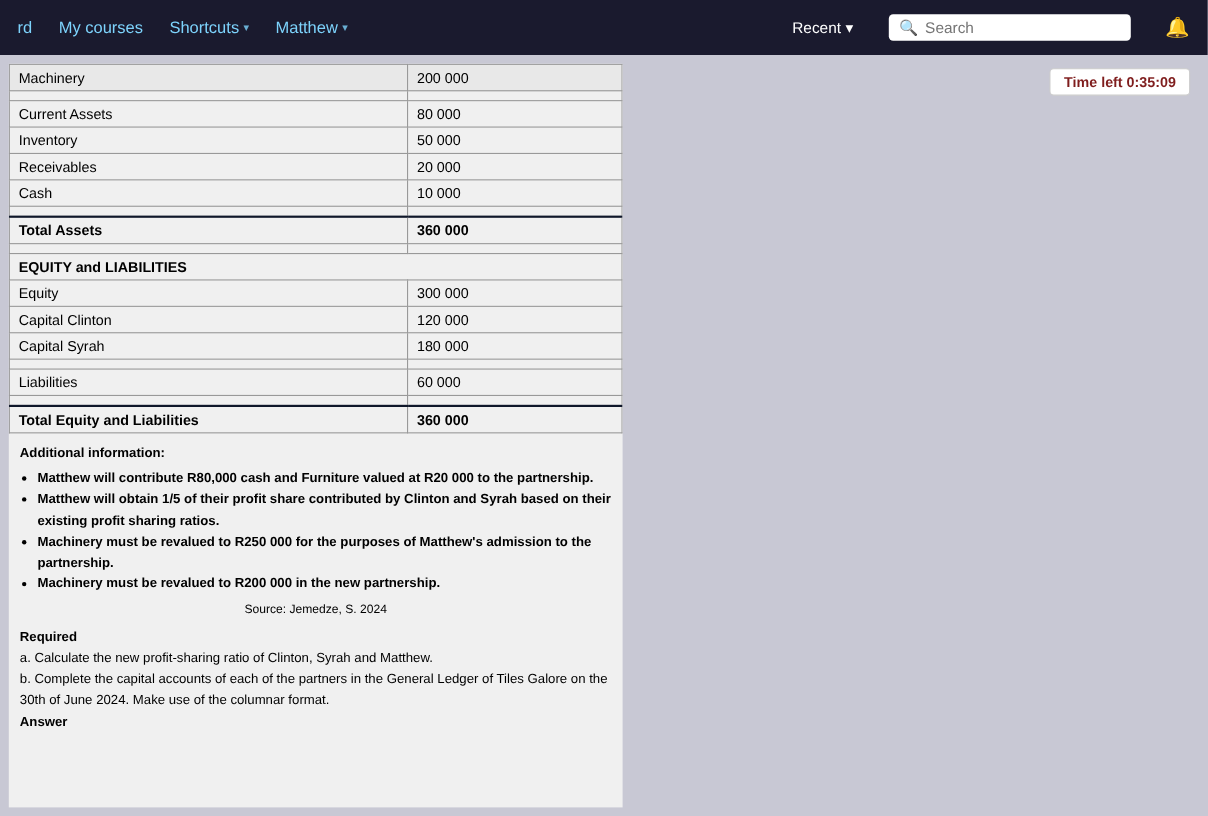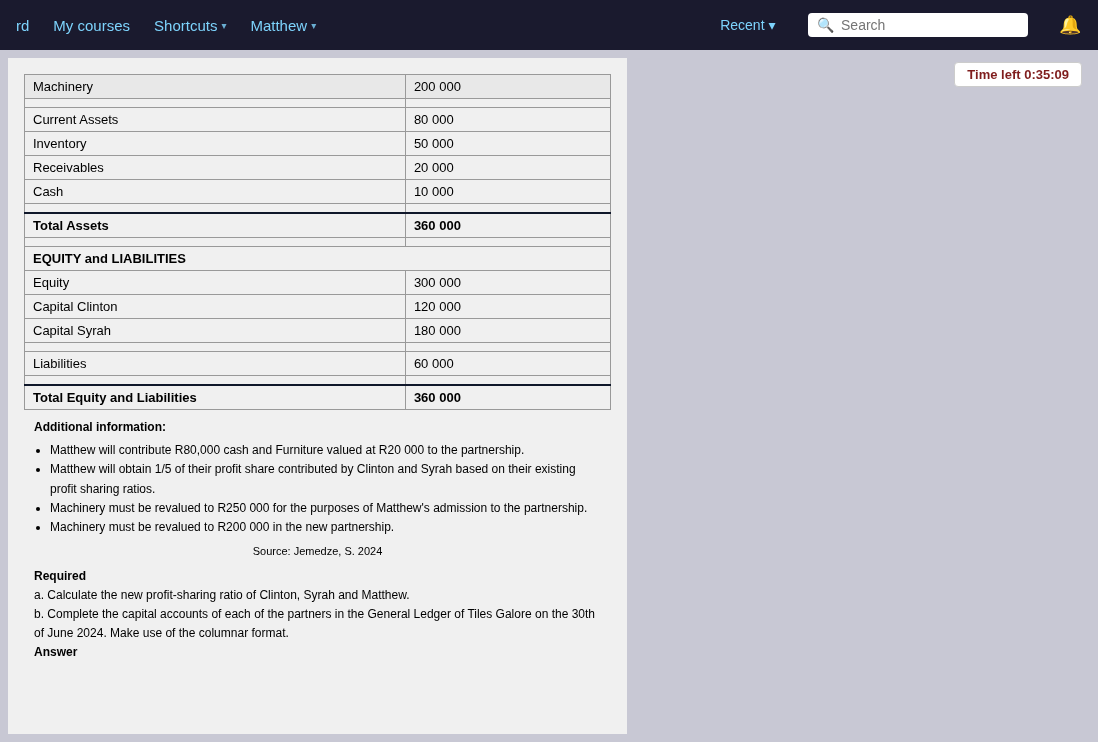--- a/index.html
+++ b/index.html
@@ -28,21 +28,21 @@
       display: flex;
       align-items: center;
       gap: 4px;
     }
     .nav-item .chevron {
       font-size: 10px;
       opacity: 0.8;
     }
     .nav-spacer { flex: 1; }
     .recent-btn {
-      color: #7dd3fc;
+      color: #ffffff;
       font-size: 14px;
       cursor: pointer;
       display: flex;
       align-items: center;
       gap: 4px;
       margin-right: 8px;
     }
     .search-box {
       background: #ffffff;
       border-radius: 4px;
@@ -72,23 +72,23 @@
       display: flex;
       height: calc(742px - 50px);
       background: #c8c8d4;
       padding: 8px;
       gap: 8px;
     }
 
     
     .left-panel {
       background: #f0f0f0;
-      width: 619px;
+      width: 558px;
       overflow-y: auto;
-      padding: 16px;
+      padding: 0;
       flex-shrink: 0;
     }
 
     
     .balance-table {
       width: 100%;
       border-collapse: collapse;
       font-size: 13px;
     }
     .balance-table td {
@@ -124,20 +124,21 @@
       line-height: 1.6;
     }
     .additional-info .info-title {
       font-weight: bold;
       margin-bottom: 4px;
     }
     .additional-info ul {
       list-style: disc;
       padding-left: 16px;
       margin-bottom: 0;
+      font-weight: bold;
     }
     .source-line {
       text-align: center;
       font-size: 11px;
       margin: 6px 0;
     }
     .required-section {
       font-size: 12px;
       line-height: 1.6;
     }

